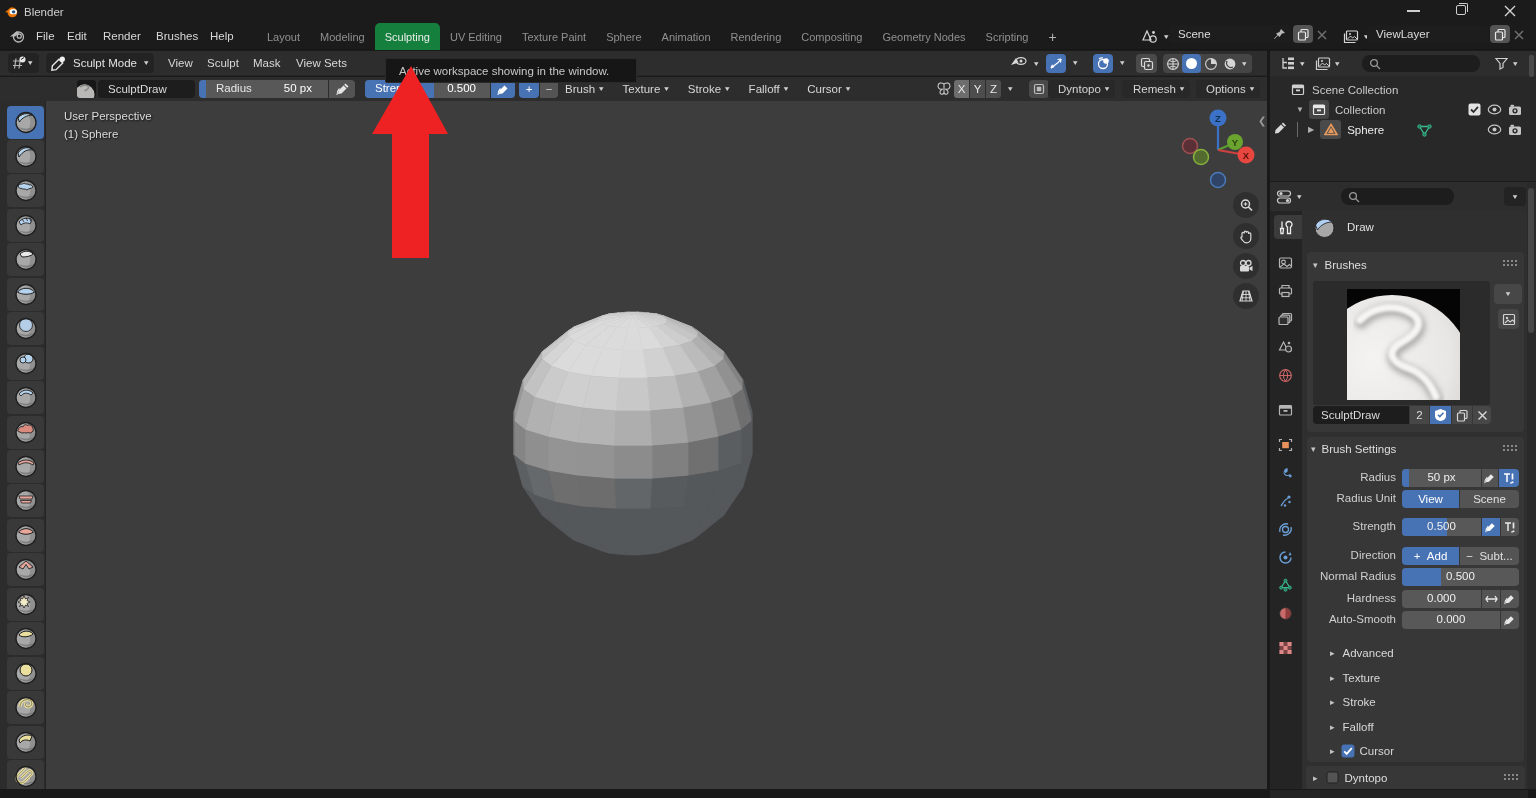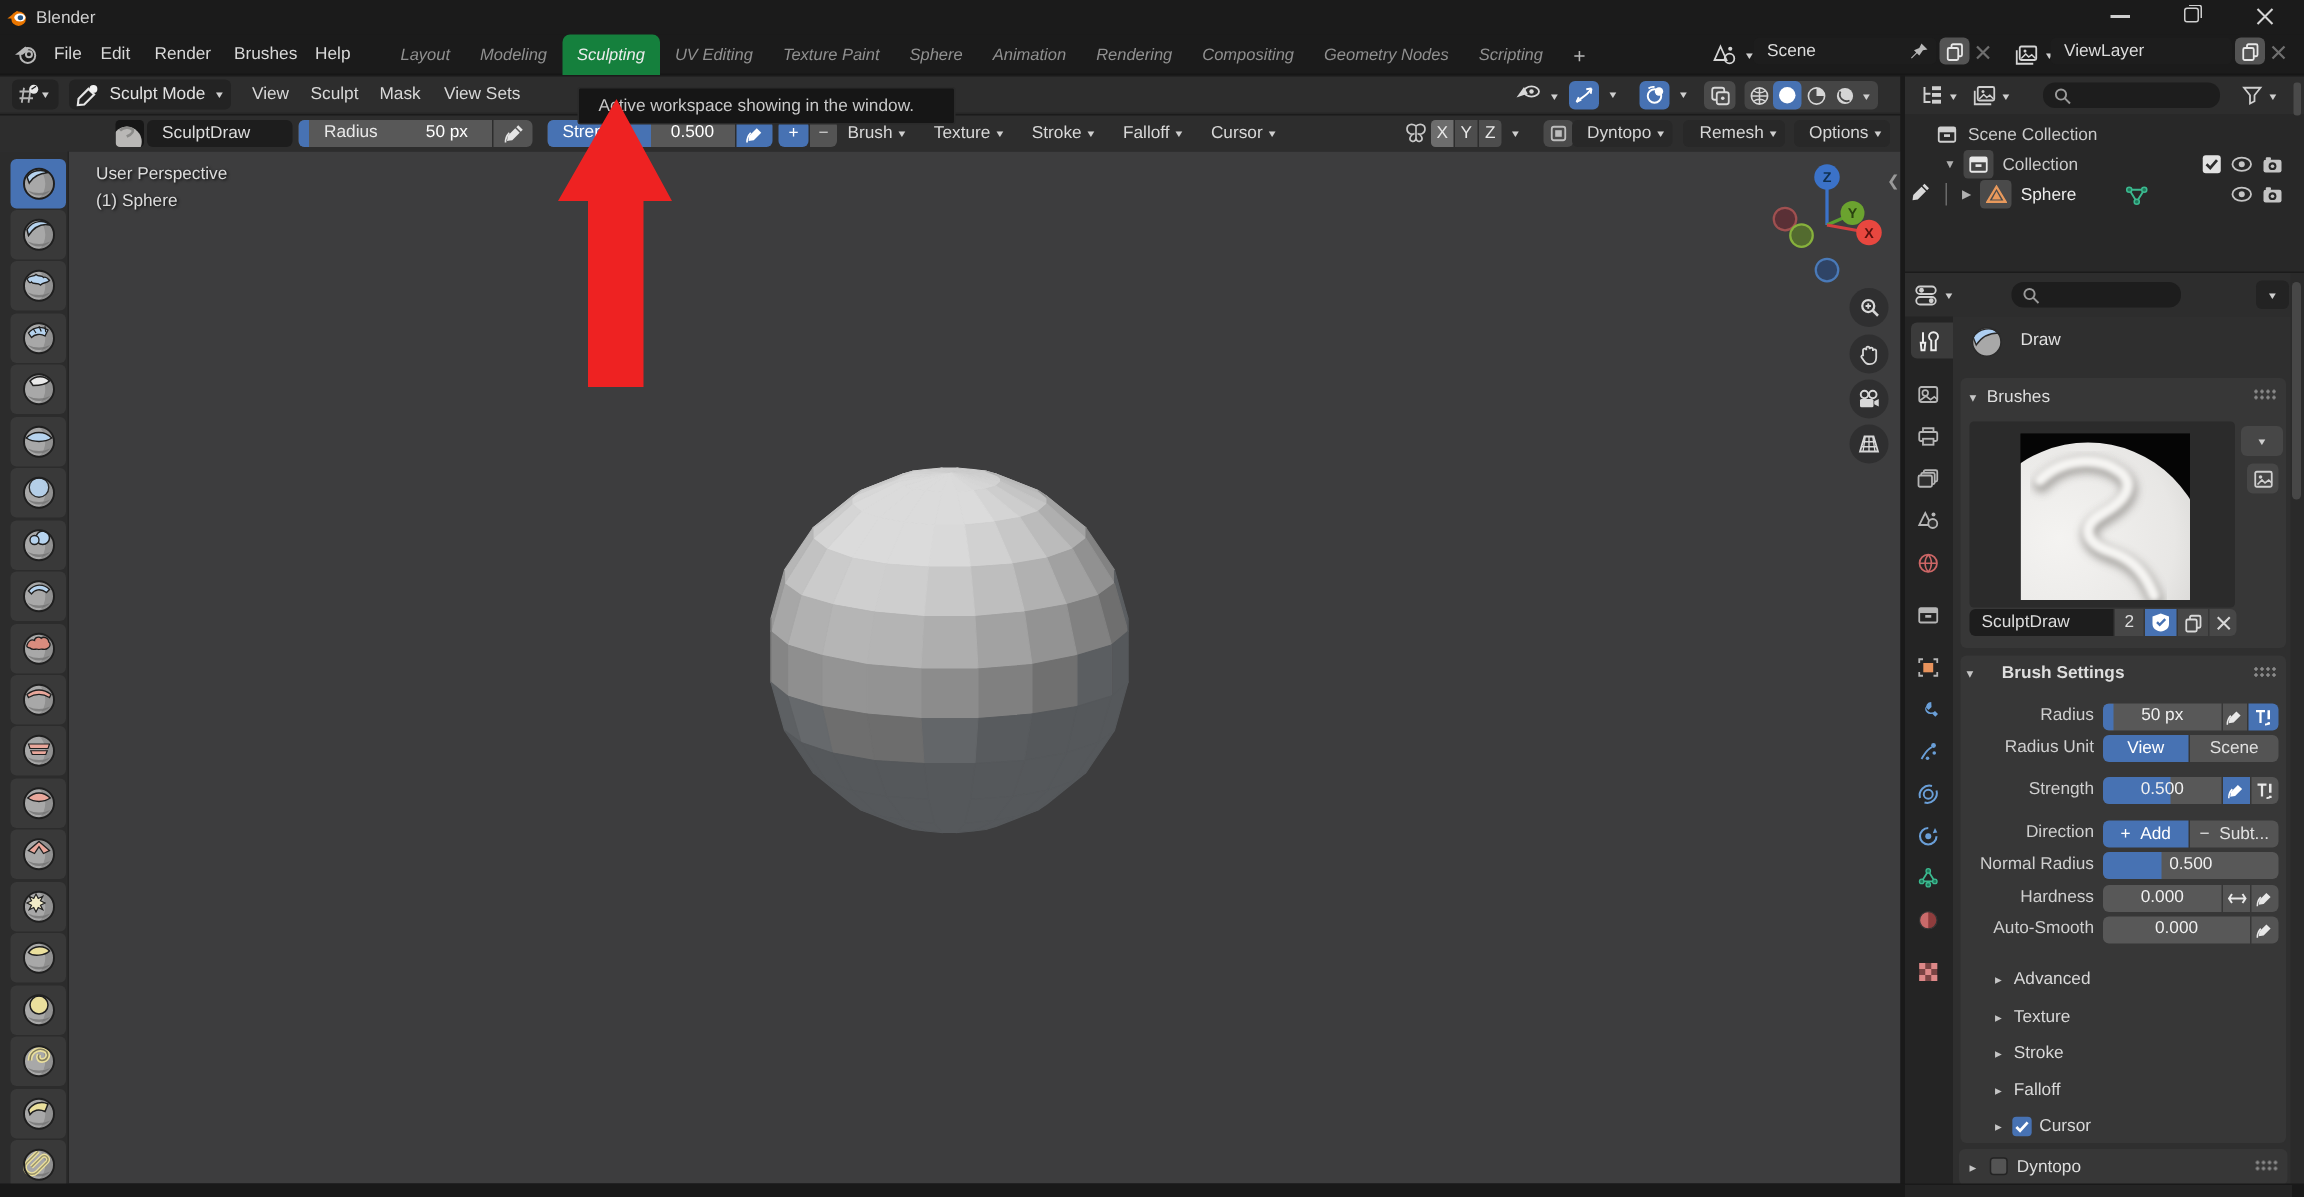--- a/index.html
+++ b/index.html
@@ -1,21 +1,21 @@
 <!DOCTYPE html>
 <html><head>
 <meta charset="utf-8">
 <style>
 html,body{margin:0;padding:0;background:#1b1b1b;}
 *{box-sizing:border-box;font-family:"Liberation Sans",sans-serif;}
 #root{position:relative;width:1536px;height:798px;overflow:hidden;background:#1b1b1b;color:#d5d5d5;font-size:11.5px;}
 .abs{position:absolute;}
 .row{display:flex;align-items:center;}
 .menu{color:#d8d8d8;}
-.tab{color:#909090;padding:0 10px;height:27px;display:flex;align-items:center;font-size:11px;font-style:italic;}
+.tab{color:#909090;padding:0 10px;height:27px;display:flex;align-items:center;font-size:11px;}
 .tab.active{background:#15803d;color:#ececec;border-radius:5px 5px 0 0;}
 .hdr{background:#2d2d2d;}
 .btn{background:#545454;border-radius:4px;height:18px;display:flex;align-items:center;justify-content:center;color:#e8e8e8;}
 .darkfield{background:#1d1d1d;border-radius:4px;height:18px;display:flex;align-items:center;color:#dcdcdc;}
 .ddark{background:#282828;border-radius:4px;height:18px;display:flex;align-items:center;color:#d5d5d5;}
 .blue{background:#4772b3;color:#fff;}
 .vcar{font-size:9px;color:#cfcfcf;margin-left:4px;transform:scaleY(0.8);}
 svg{display:block;}
 .griddots{width:16px;height:8px;background-image:radial-gradient(circle,#8a8a8a 1px,transparent 1.2px);background-size:4px 4px;background-position:0 0;}
 .pl{color:#cfcfcf;position:absolute;text-align:right;width:90px;}
@@ -868,21 +868,21 @@
   </div>
   <div class="abs btn" style="left:1473px;top:406px;width:18px;border-radius:0 4px 4px 0;background:#474747;">
     <svg width="11" height="11" viewBox="0 0 11 11">
         <path d="M1.5 1.5 L9.5 9.5 M9.5 1.5 L1.5 9.5" stroke="#d8d8d8" stroke-width="1.4"></path>
       </svg>
   </div>
 
   <div class="abs" style="left:1307px;top:437px;width:217px;height:325px;background:#373737;border-radius:4px;"></div>
   <div class="abs row" style="left:1311px;top:441px;height:15px;">
     <span style="color:#c5c5c5;font-size:9px;">▾</span>
-      <span style="margin-left:19px;color:#dedede;font-weight:bold;">Brush Settings</span>
+      <span style="margin-left:6px;color:#dedede;">Brush Settings</span>
   </div>
   <div class="abs griddots" style="left:1502px;top:444px;"></div>
   <div id="bsrows">
       <div class="abs pl" style="left:1306px;top:471px;">Radius</div>
       <div class="abs" style="left:1402px;top:469px;width:79px;height:18px;border-radius:4px 0 0 4px;background:#585858;overflow:hidden;">
         <div style="position:absolute;left:0;top:0;width:7px;height:18px;background:#4772b3;"></div>
         <span class="pv" style="position:absolute;left:50%;top:2px;transform:translateX(-50%);">50 px</span>
       </div>
       <div class="abs btn" style="left:1482px;top:469px;width:16px;border-radius:0;background:#545454;">
         <svg width="14" height="14" viewBox="0 0 15 15">

